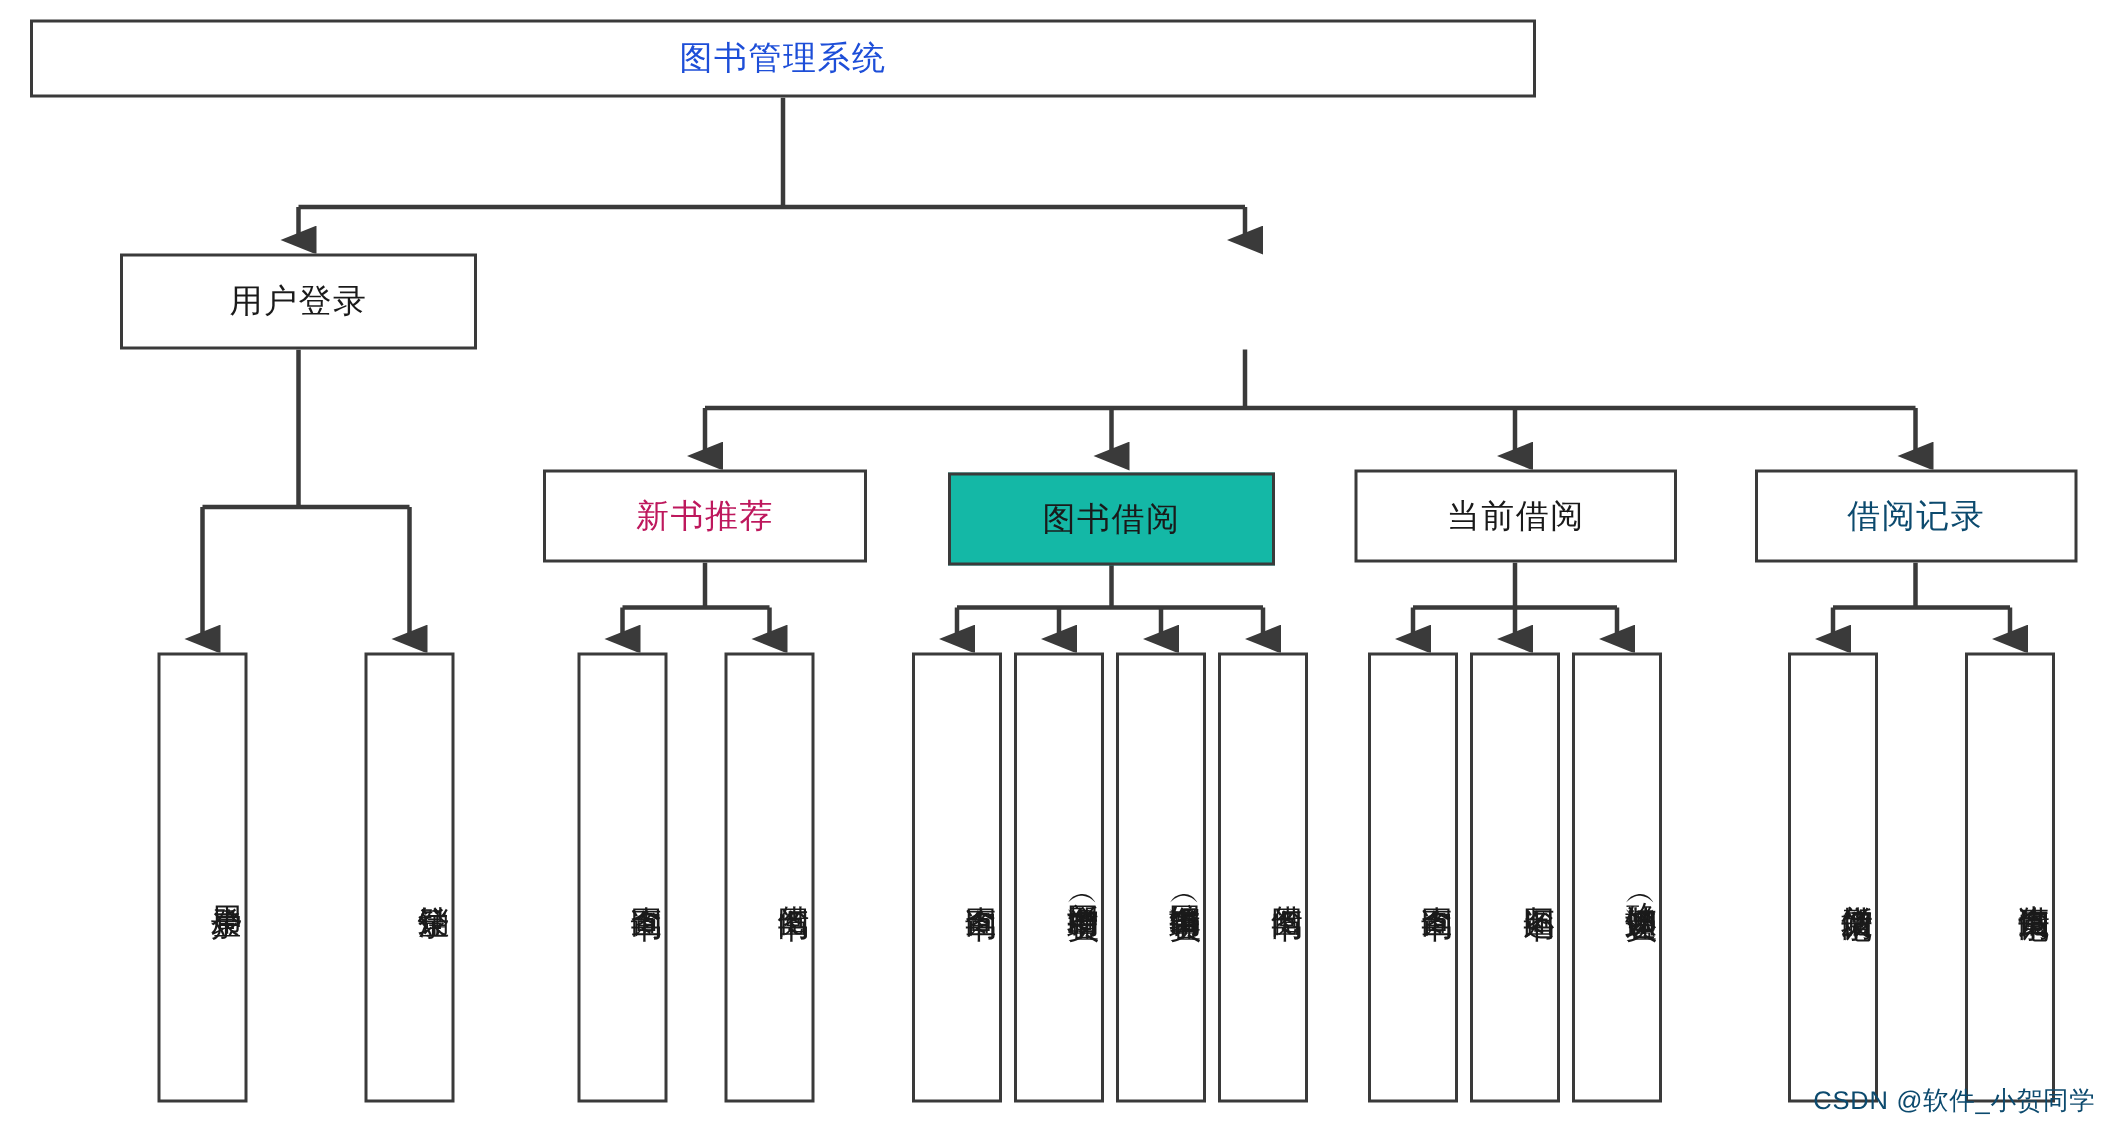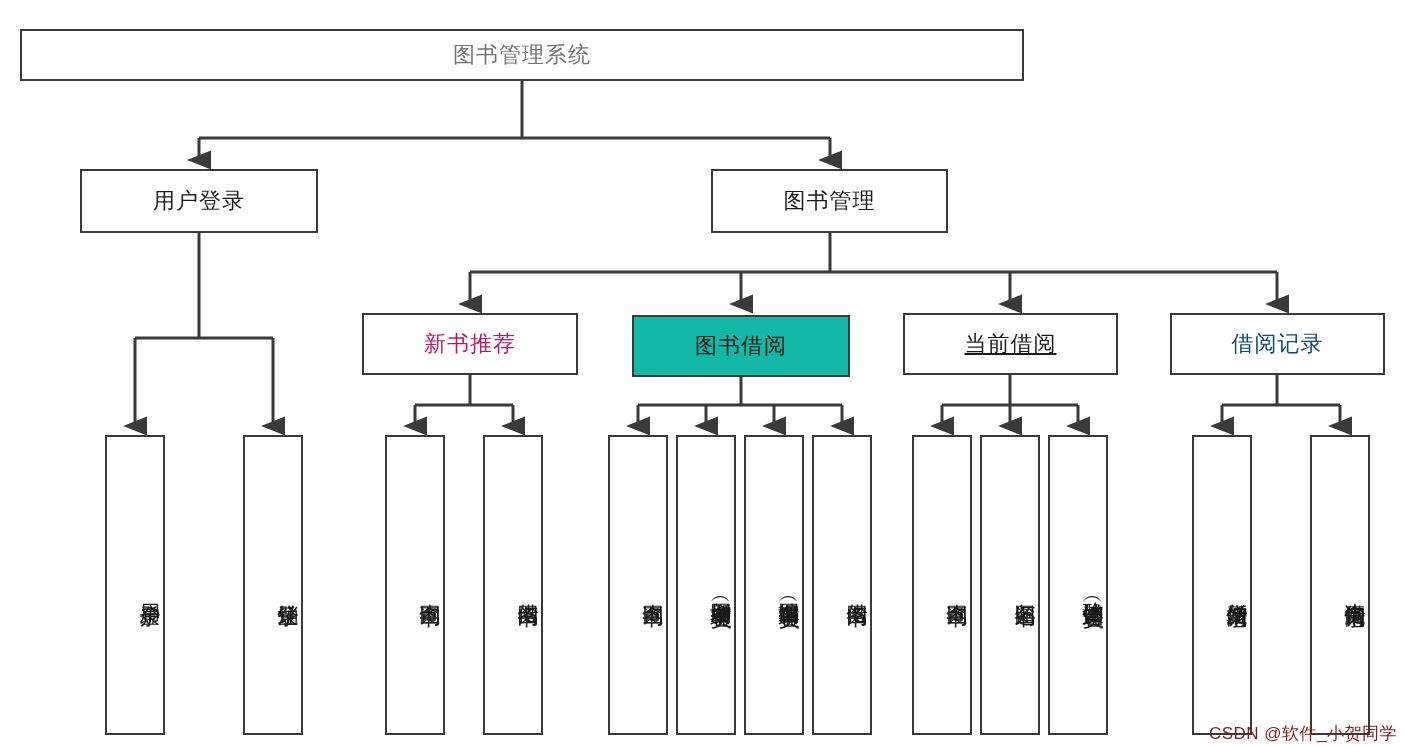--- a/index.html
+++ b/index.html
@@ -54,21 +54,21 @@
   .node.vert .vlabel {
     writing-mode: vertical-rl;
     text-orientation: upright;
     white-space: nowrap;
   }
   .watermark {
     position: absolute;
     right: 8px;
     bottom: 2px;
     font-size: 17px;
-    color: #7f1d1d;
+    color: #0c4a6e;
     letter-spacing: 0.5px;
     z-index: 3;
     white-space: nowrap;
   }
 </style>
 </head>
 <body>
 
 <div id="canvas">
 
@@ -115,28 +115,27 @@
       <path d="M1010,405 L1010,426" marker-end="url(#arrow)"></path>
       <path d="M1078,405 L1078,426" marker-end="url(#arrow)"></path>
 
       <path d="M1277,375 L1277,405"></path>
       <path d="M1222,405 L1340,405"></path>
       <path d="M1222,405 L1222,426" marker-end="url(#arrow)"></path>
       <path d="M1340,405 L1340,426" marker-end="url(#arrow)"></path>
     </g>
   </svg>
 
-  <div class="node horiz" style="left: 20px; top: 13px; width: 1004px; height: 52px; border-color: rgb(58, 58, 58); background: rgb(255, 255, 255); color: #737373; margin-top: 16px;">图书管理系统</div>
+  <div class="node horiz" style="left: 20px; top: 13px; width: 1004px; height: 52px; border-color: rgb(58, 58, 58); background: rgb(255, 255, 255); color: #1d4ed8;">图书管理系统</div>
 
   <div class="node horiz" style="left: 80px; top: 169px; width: 238px; height: 64px; border-color: rgb(58, 58, 58); background: rgb(255, 255, 255); color: rgb(26, 26, 26);">用户登录</div>
-  <div class="node horiz" style="left: 711px; top: 169px; width: 237px; height: 64px; border-color: rgb(58, 58, 58); background: rgb(255, 255, 255); color: rgb(26, 26, 26);">图书管理</div>
 
   <div class="node horiz" style="left: 362px; top: 313px; width: 216px; height: 62px; border-color: rgb(58, 58, 58); background: rgb(255, 255, 255); color: #be185d;">新书推荐</div>
   <div class="node horiz" style="left: 632px; top: 315px; width: 218px; height: 62px; border-color: rgb(58, 58, 58); background: #14b8a6; color: rgb(26, 26, 26);">图书借阅</div>
-  <div class="node horiz" style="left: 903px; top: 313px; width: 215px; height: 62px; border-color: rgb(58, 58, 58); background: rgb(255, 255, 255); color: rgb(26, 26, 26); text-decoration: underline;">当前借阅</div>
+  <div class="node horiz" style="left: 903px; top: 313px; width: 215px; height: 62px; border-color: rgb(58, 58, 58); background: rgb(255, 255, 255); color: rgb(26, 26, 26);">当前借阅</div>
   <div class="node horiz" style="left: 1170px; top: 313px; width: 215px; height: 62px; border-color: rgb(58, 58, 58); background: rgb(255, 255, 255); color: #0c4a6e;">借阅记录</div>
 
   <div class="node vert" style="left: 105px; top: 435px; width: 60px; height: 300px; border-color: rgb(58, 58, 58); background: rgb(255, 255, 255); color: rgb(26, 26, 26);">
       <span class="vlabel">用户登录</span>
     </div>
   <div class="node vert" style="left: 243px; top: 435px; width: 60px; height: 300px; border-color: rgb(58, 58, 58); background: rgb(255, 255, 255); color: rgb(26, 26, 26);">
       <span class="vlabel">注销登录</span>
     </div>
   <div class="node vert" style="left: 385px; top: 435px; width: 60px; height: 300px; border-color: rgb(58, 58, 58); background: rgb(255, 255, 255); color: rgb(26, 26, 26);">
       <span class="vlabel">查询图书</span>

